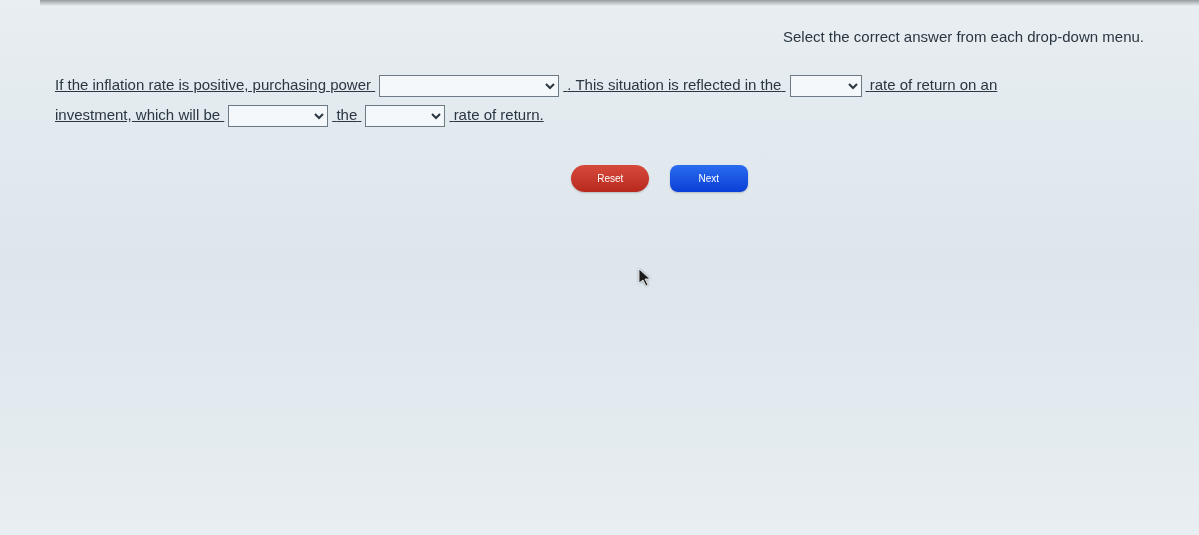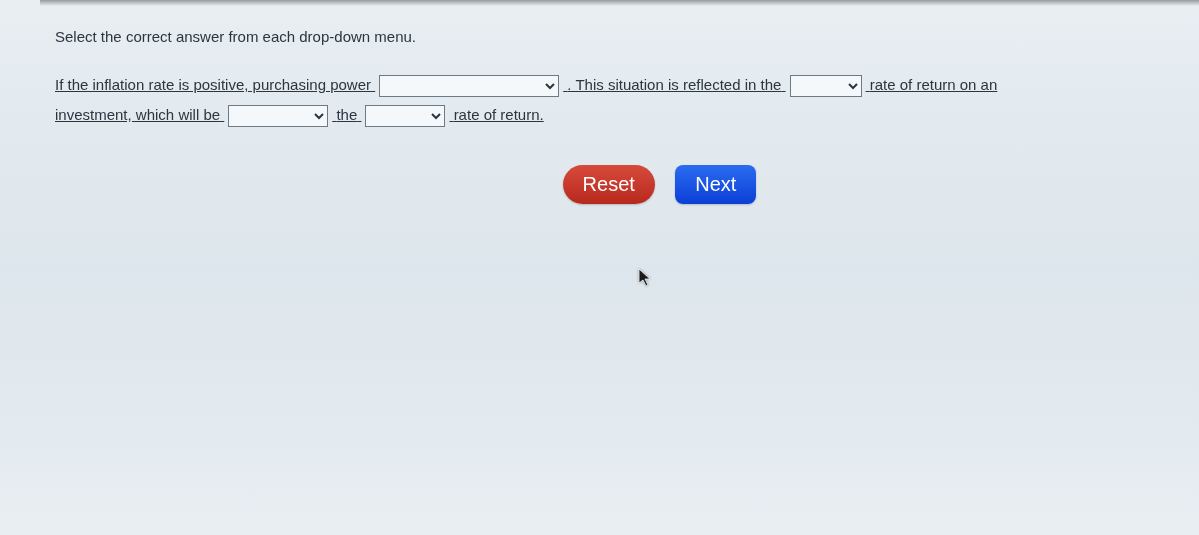--- a/index.html
+++ b/index.html
@@ -22,20 +22,21 @@
       left: 40px;
       right: 0;
       height: 6px;
       background: linear-gradient(180deg, rgba(0,0,0,0.35), rgba(0,0,0,0));
     }
     .instruction {
       font-size: 15px;
       color: #2a3640;
       margin-bottom: 25px;
       margin-top: 8px;
+      text-align: right;
     }
     .question-block {
       font-size: 15px;
       color: #2a3640;
       line-height: 2.0;
     }
     .line {
       display: block;
       white-space: nowrap;
       text-decoration: underline;
@@ -57,21 +58,21 @@
     .button-row {
       text-align: center;
       margin-top: 35px;
       padding-left: 120px;
     }
     .btn {
       display: inline-block;
       min-width: 78px;
       padding: 8px 20px;
       border-radius: 22px;
-      font-size: 20px;
+      font-size: 10px;
       color: #ffffff;
       border: none;
       cursor: pointer;
       margin: 0 8px;
       font-weight: 500;
       box-shadow: 0 1px 2px rgba(0,0,0,0.2);
     }
     .btn-reset {
       background: linear-gradient(180deg, #d64a3c 0%, #b8291d 100%);
     }

